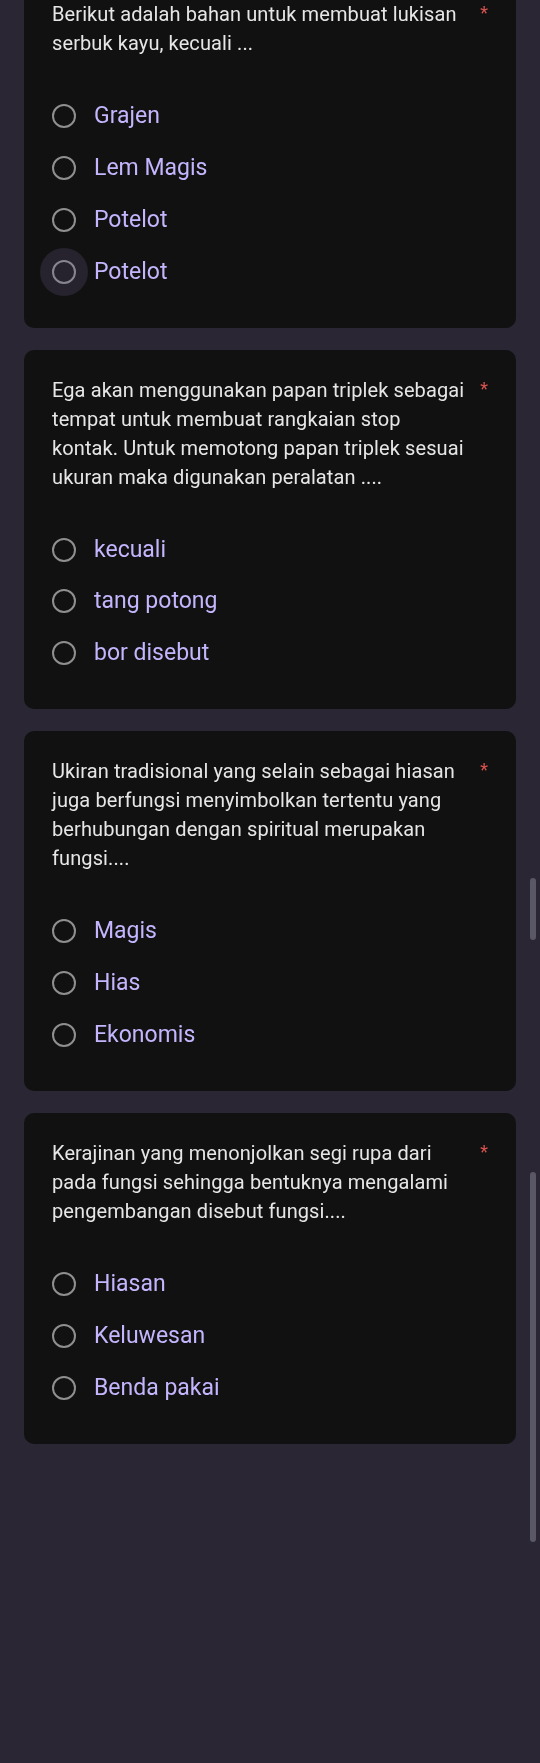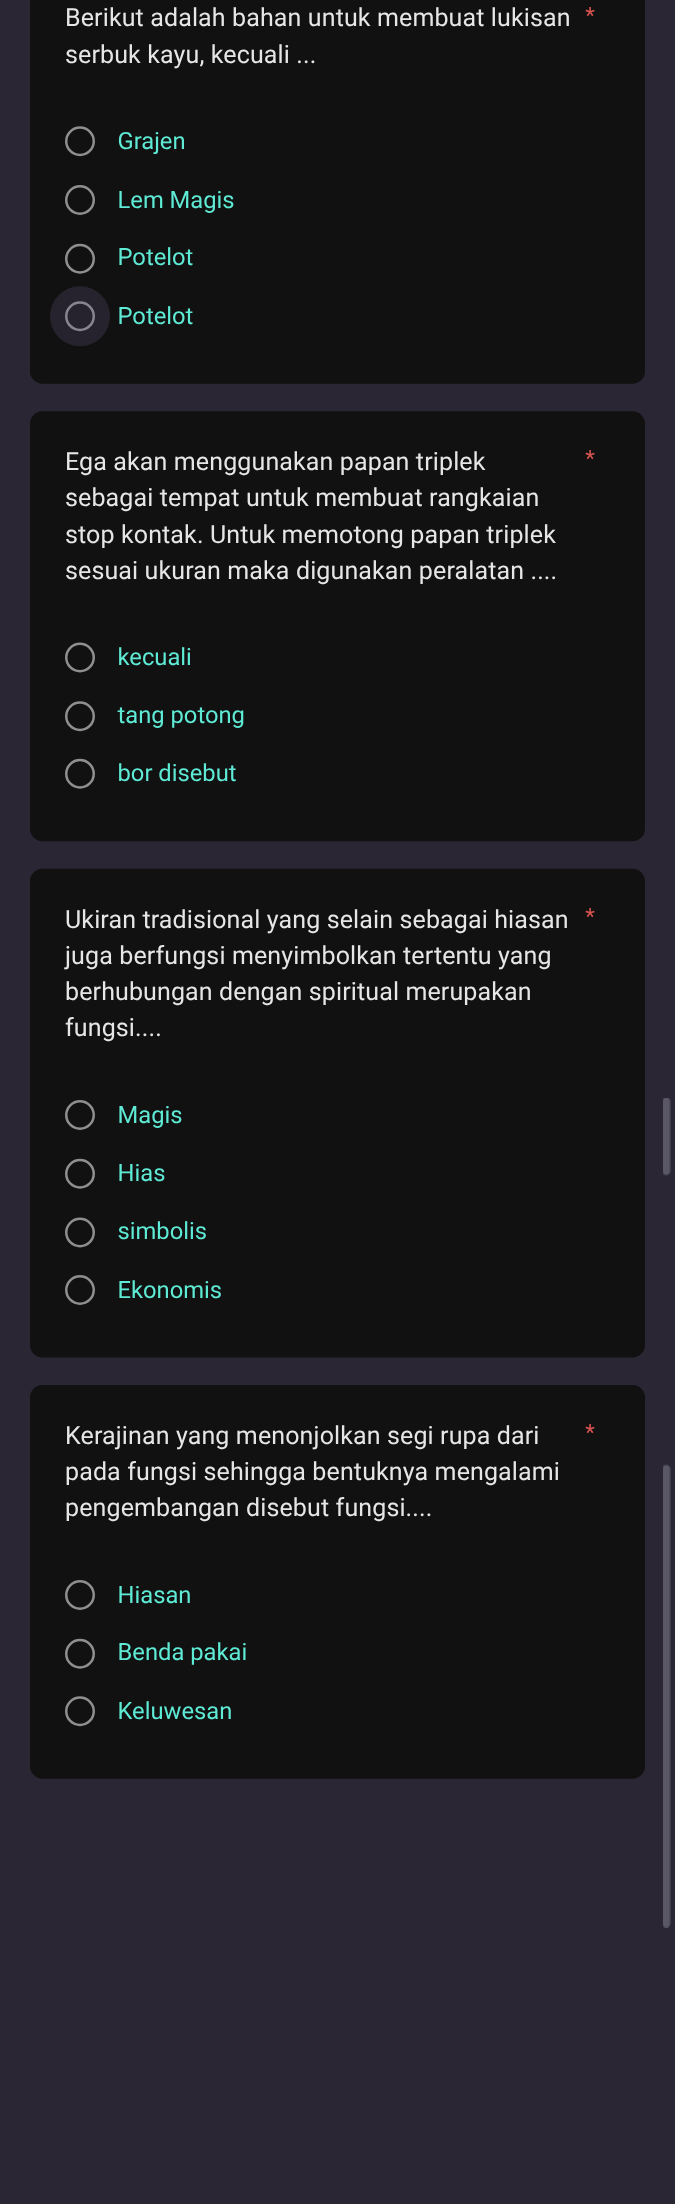--- a/index.html
+++ b/index.html
@@ -6,21 +6,21 @@
   body {
     background: #2a2634;
     font-family: 'Roboto', 'Segoe UI', Arial, sans-serif;
     width: 540px;
     min-height: 1763px;
     padding: 0 24px;
   }
   .card {
     background: #111111;
     border-radius: 10px;
-    padding: 26px 40px 30px 28px;
+    padding: 26px 28px 30px 28px;
     margin-bottom: 22px;
   }
   .card:first-child {
     border-top-left-radius: 0;
     border-top-right-radius: 0;
     padding-top: 0;
   }
   .question-row {
     display: flex;
     align-items: flex-start;
@@ -60,22 +60,22 @@
     content: '';
     position: absolute;
     left: 50%; top: 50%;
     transform: translate(-50%, -50%);
     width: 48px; height: 48px;
     border-radius: 50%;
     background: rgba(120, 100, 150, 0.22);
     z-index: -1;
   }
   .option-label {
-    color: #5eead4;
-    font-size: 19px;
+    color: #c4b5fd;
+    font-size: 23px;
     line-height: 1.3;
   }
   .scrollbar {
     position: fixed;
     right: 4px;
     width: 6px;
     background: #5a5766;
     border-radius: 3px;
   }
 </style>
@@ -131,41 +131,37 @@
       <div class="option">
         <div class="radio-outer"></div>
         <div class="option-label">Magis</div>
       </div>
       <div class="option">
         <div class="radio-outer"></div>
         <div class="option-label">Hias</div>
       </div>
       <div class="option">
         <div class="radio-outer"></div>
-        <div class="option-label">simbolis</div>
-      </div>
-      <div class="option">
-        <div class="radio-outer"></div>
         <div class="option-label">Ekonomis</div>
       </div>
     </div>
     <div class="card">
       <div class="question-row">
         <div class="question-text">Kerajinan yang menonjolkan segi rupa dari pada fungsi sehingga bentuknya mengalami pengembangan disebut fungsi....</div>
         <div class="required">*</div>
       </div>
       <div class="option">
         <div class="radio-outer"></div>
         <div class="option-label">Hiasan</div>
       </div>
       <div class="option">
         <div class="radio-outer"></div>
-        <div class="option-label">Benda pakai</div>
+        <div class="option-label">Keluwesan</div>
       </div>
       <div class="option">
         <div class="radio-outer"></div>
-        <div class="option-label">Keluwesan</div>
+        <div class="option-label">Benda pakai</div>
       </div>
     </div>
   </div>
 
 <div class="scrollbar" style="top:878px;height:62px"></div>
 <div class="scrollbar" style="top:1172px;height:370px"></div>
 
 </body></html>

